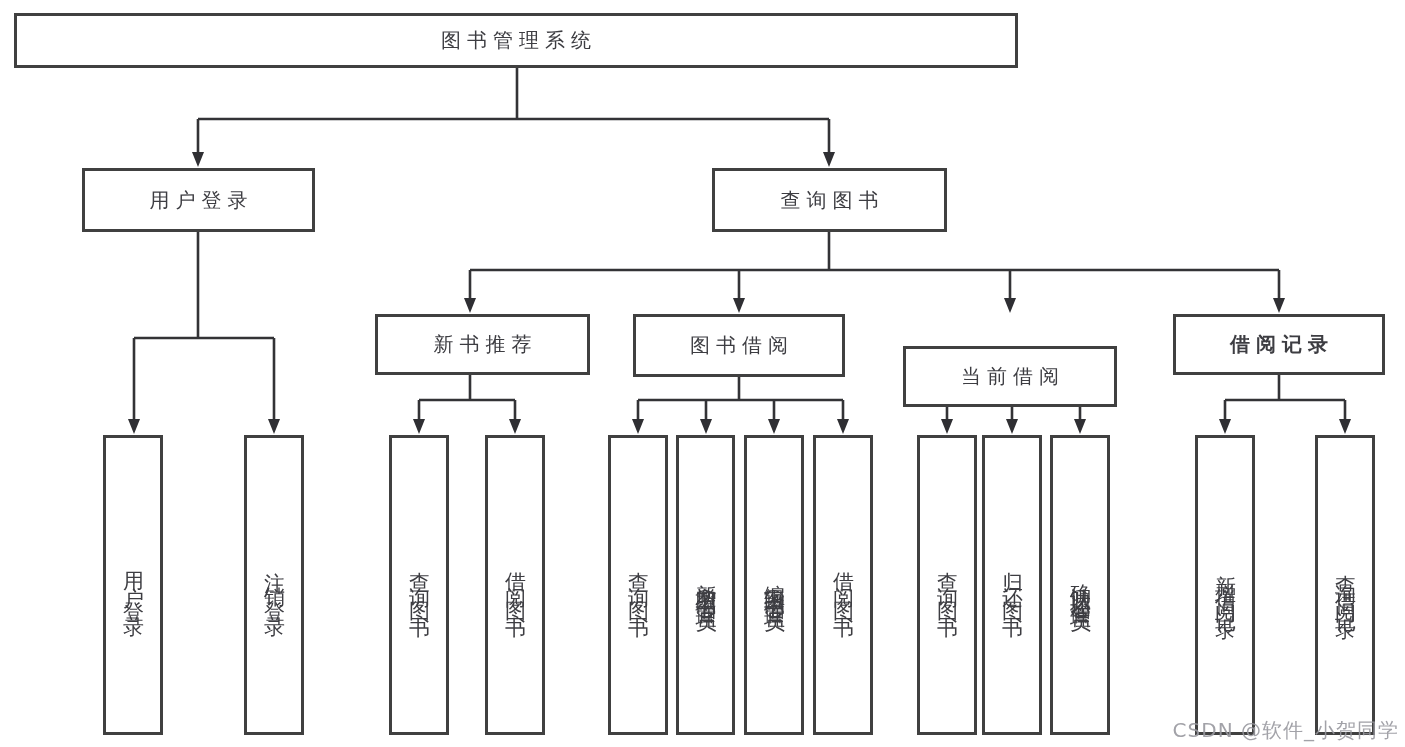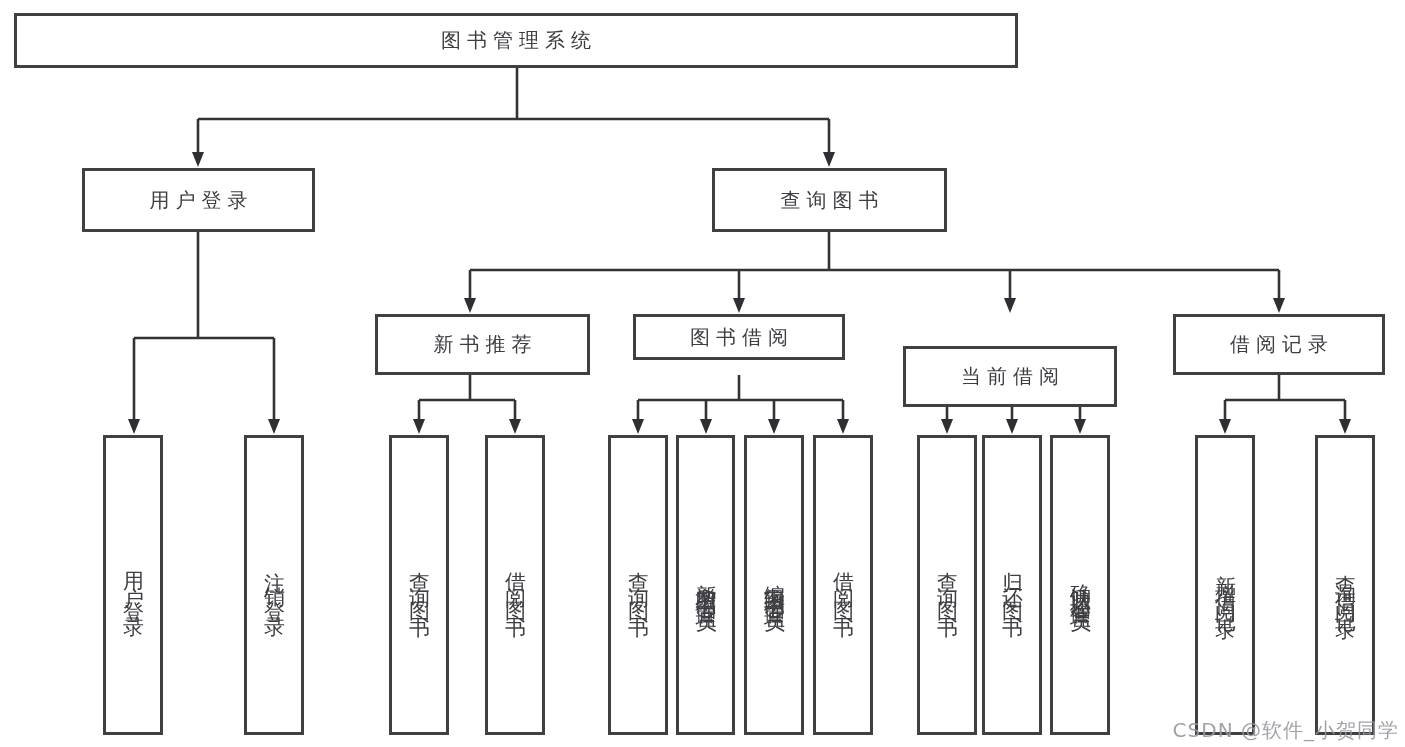--- a/index.html
+++ b/index.html
@@ -91,23 +91,23 @@
       <path d="M1339 419 L1351 419 L1345 434 Z"></path>
     </g>
   </svg>
 
   <div class="node hnode" style="left:14px; top:13px; width:1004px; height:55px;">图书管理系统</div>
 
   <div class="node hnode" style="left:82px; top:168px; width:233px; height:64px;">用户登录</div>
   <div class="node hnode" style="left:712px; top:168px; width:235px; height:64px;">查询图书</div>
 
   <div class="node hnode" style="left:363px; top:314px; width:215px; height:61px;margin-left:12px;">新书推荐</div>
-  <div class="node hnode" style="left:633px; top:314px; width:212px; height:46px;text-align:center;">图书借阅</div>
+  <div class="node hnode" style="left:633px; top:314px; width:212px; height:63px;text-align:center;">图书借阅</div>
   <div class="node hnode" style="left:903px; top:314px; width:214px; height:61px;margin-top:32px;">当前借阅</div>
-  <div class="node hnode" style="left:1173px; top:314px; width:212px; height:61px;">借阅记录</div>
+  <div class="node hnode" style="left:1173px; top:314px; width:212px; height:61px;font-weight:bold;">借阅记录</div>
 
   <div class="node leaf ls15" style="left:103px; top:435px; width:60px; height:300px;">
     <span>用户登录</span>
   </div>
   <div class="node leaf ls15" style="left:244px; top:435px; width:60px; height:300px;">
     <span>注销登录</span>
   </div>
 
   <div class="node leaf ls15" style="left:389px; top:435px; width:60px; height:300px;">
     <span>查询图书</span>

